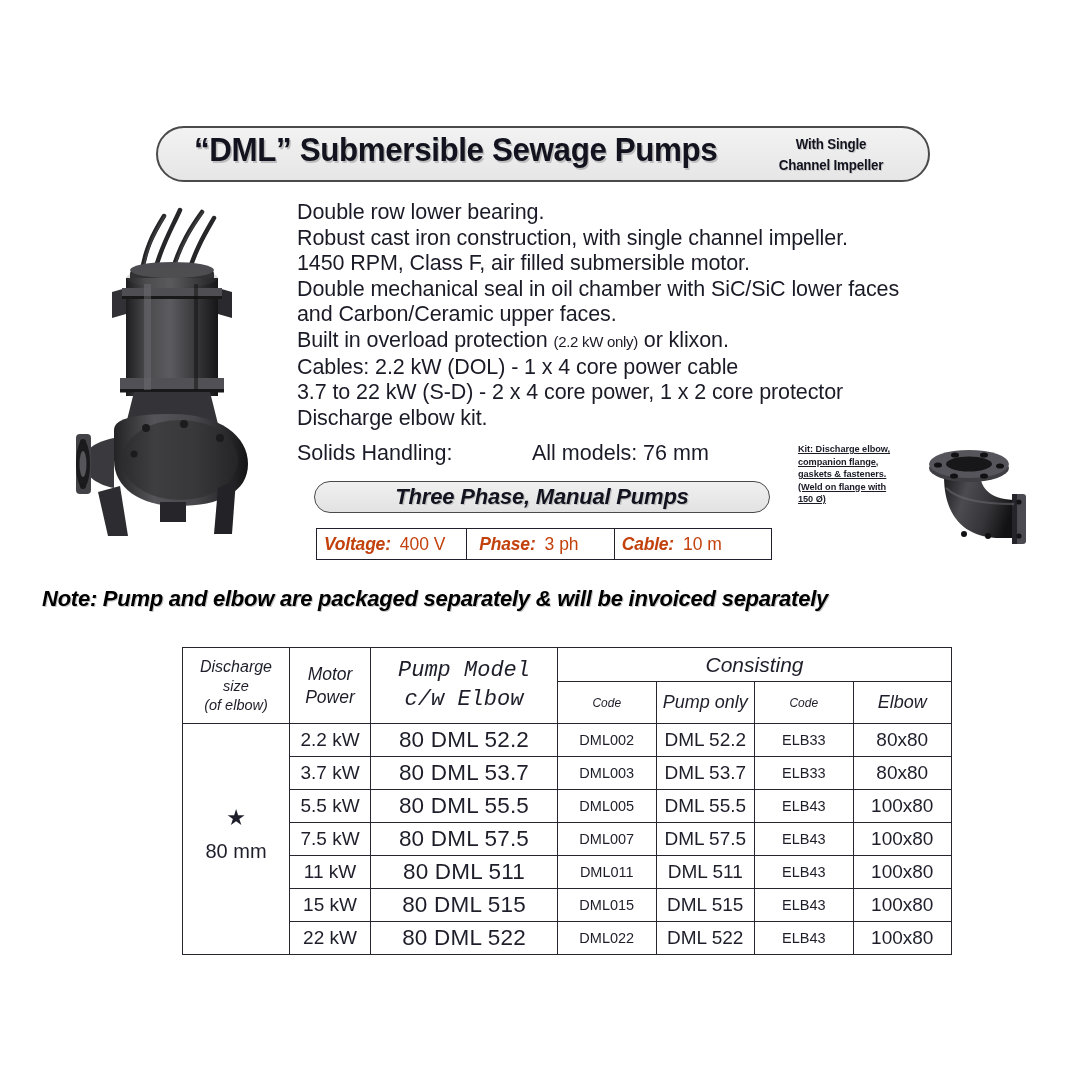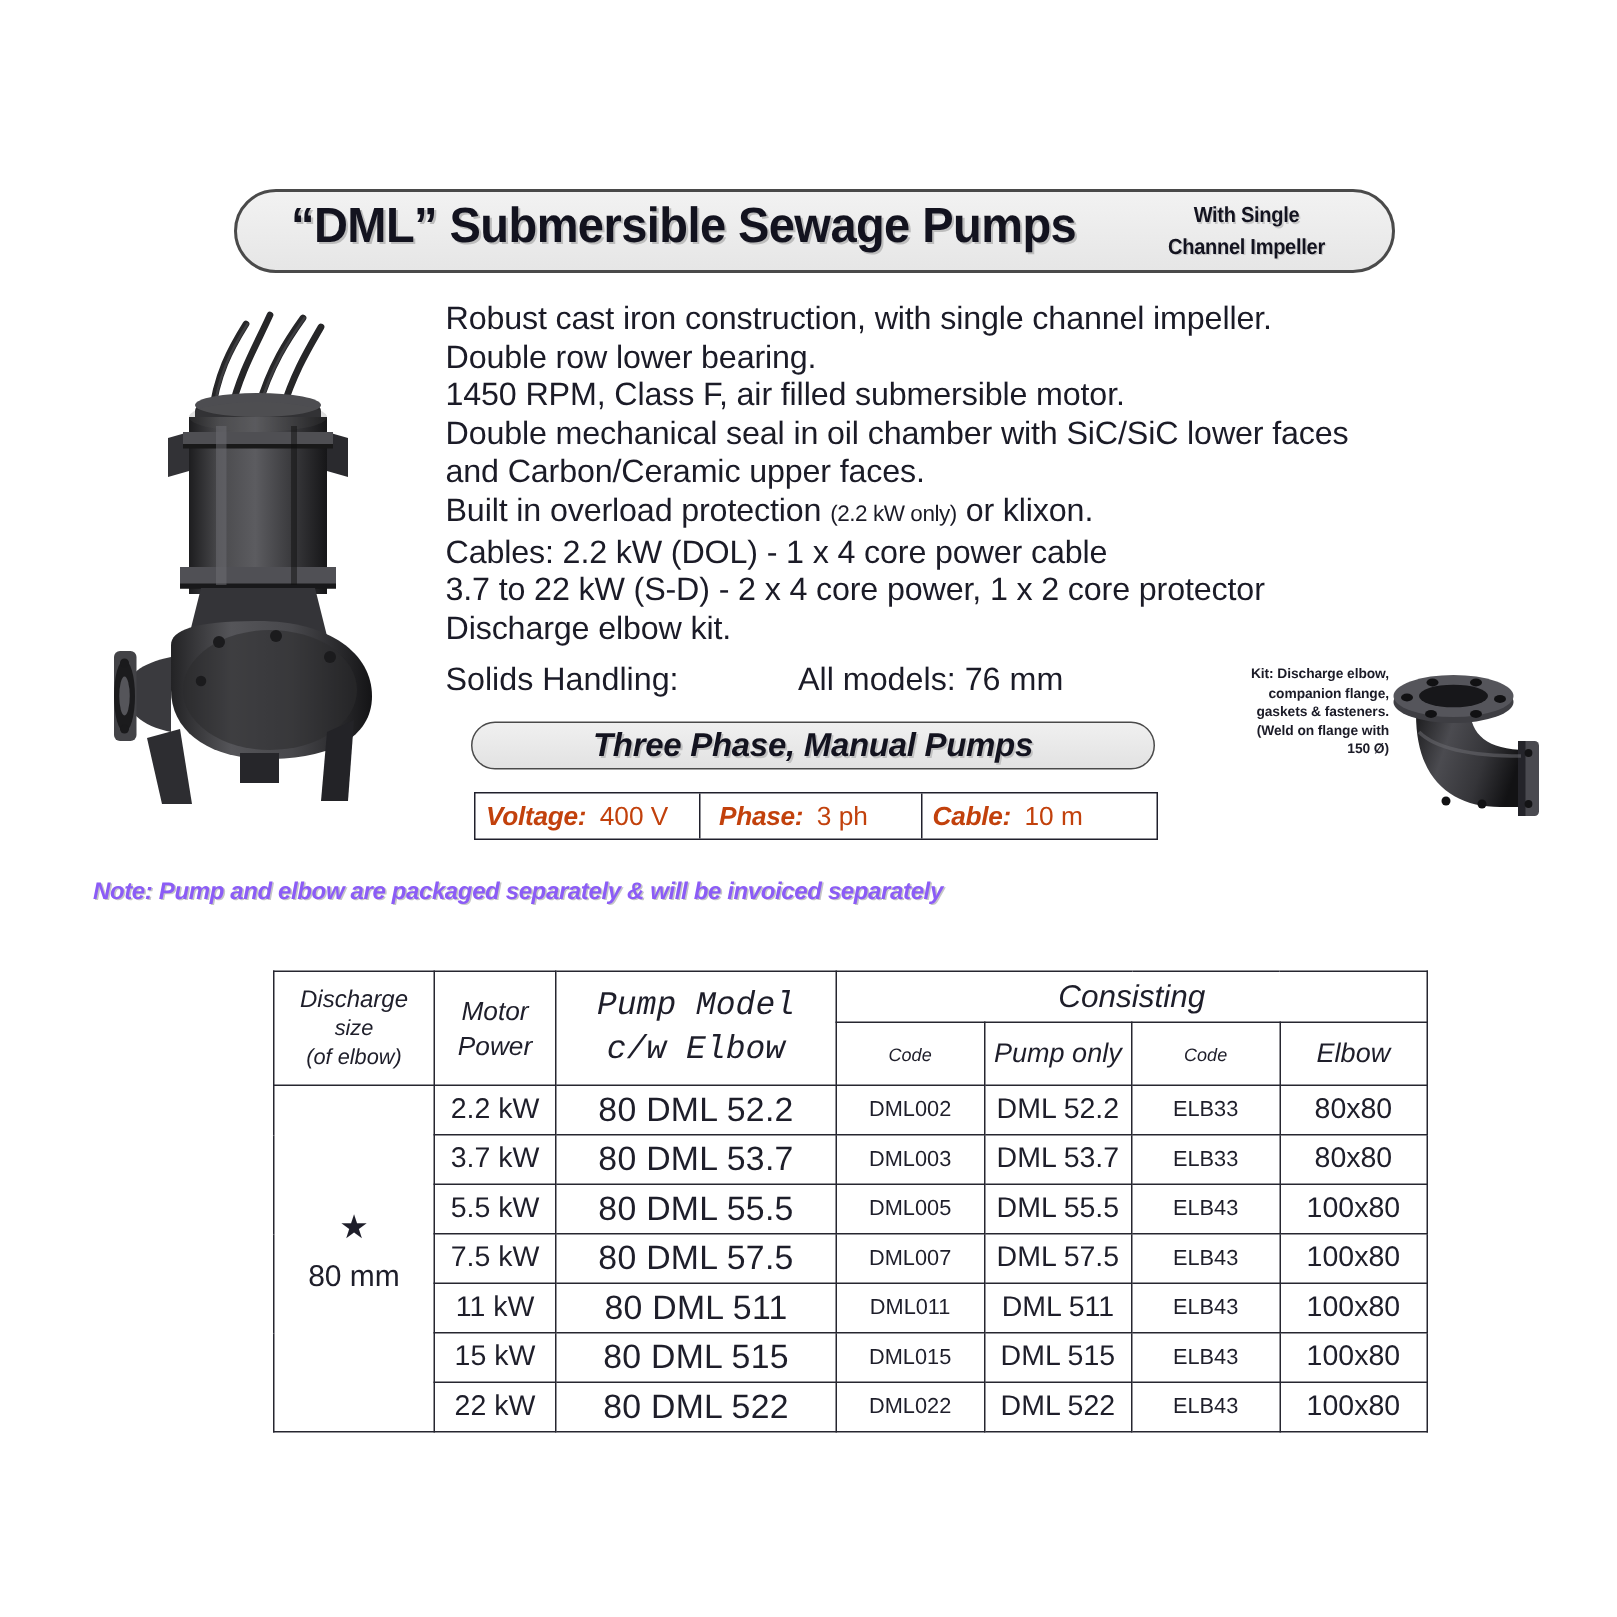--- a/index.html
+++ b/index.html
@@ -88,26 +88,27 @@
     color: #1b1b27;
     display: flex;
   }
   .solids .lbl { width: 235px; }
 
   
   .kit-caption {
     position: absolute;
     left: 798px; top: 443px;
     width: 128px;
-    text-align: right;
+    text-align: left;
     font-size: 9.2px;
     line-height: 1.36;
     font-weight: bold;
     color: #1b1b27;
     letter-spacing: -0.05px;
+    text-decoration: underline;
   }
   .elbow-photo {
     position: absolute;
     left: 922px; top: 442px;
     width: 108px; height: 108px;
   }
 
   
   .phase-pill {
     position: absolute;
@@ -157,26 +158,26 @@
   }
   .volt-cell .v {
     font-weight: normal;
     margin-left: 9px;
     text-align: center;
   }
 
   
   .note {
     position: absolute;
-    left: 62px; top: 586px;
+    left: 42px; top: 586px;
     width: 965px;
-    font-size: 16px;
-    font-weight: bold;
-    font-style: italic;
-    color: #8b5cf6;
+    font-size: 22px;
+    font-weight: bold;
+    font-style: italic;
+    color: #000000;
     text-shadow: 1px 1px 0 #c6c6c6;
     letter-spacing: -0.25px;
     white-space: nowrap;
   }
 
   
   .tbl {
     position: absolute;
     left: 158px; top: 647px;
     width: 770px;
@@ -348,22 +349,22 @@
     <path d="M30 300 L52 294 L60 344 L40 344 Z" fill="#2d2d31"></path>
     <path d="M150 296 L168 288 L164 342 L146 342 Z" fill="#232327"></path>
     <path d="M92 310 L118 310 L118 330 L92 330 Z" fill="#26262a"></path>
 
     <rect x="76" y="92" width="7" height="106" fill="#6e6e74" opacity="0.5"></rect>
     <rect x="126" y="92" width="4" height="106" fill="#0f0f10" opacity="0.5"></rect>
   </svg>
 </div>
 
 <div class="desc">
+  <div class="line">Double row lower bearing.</div>
   <div class="line">Robust cast iron construction, with single channel impeller.</div>
-  <div class="line">Double row lower bearing.</div>
   <div class="line">1450 RPM, Class F, air filled submersible motor.</div>
   <div class="line">Double mechanical seal in oil chamber with SiC/SiC lower faces</div>
   <div class="line">and Carbon/Ceramic upper faces.</div>
   <div class="line">
     <span>Built in overload protection</span>
     <span class="small-paren">(2.2 kW only)</span>
     <span>or klixon.</span>
   </div>
   <div class="line">Cables: 2.2 kW (DOL) - 1 x 4 core power cable</div>
   <div class="line">3.7 to 22 kW (S-D) - 2 x 4 core power, 1 x 2 core protector</div>

